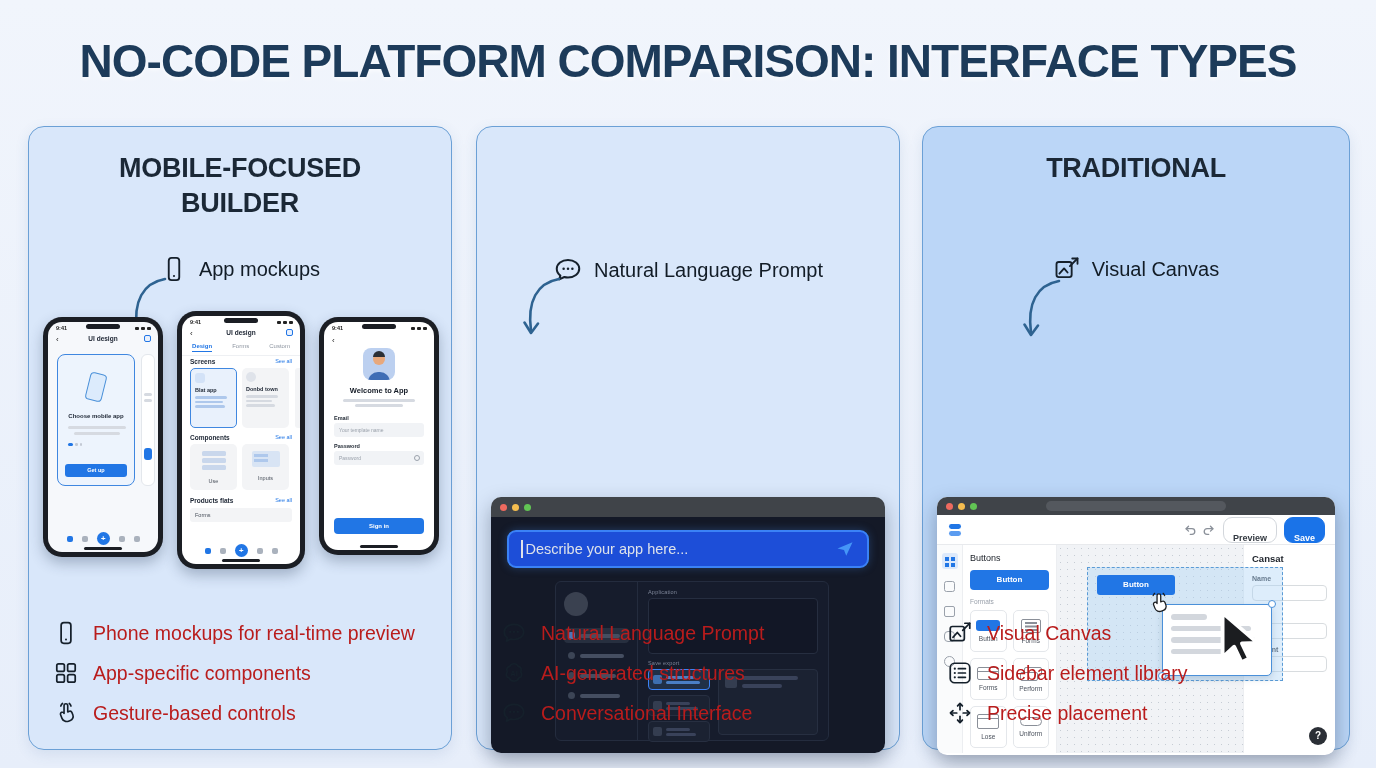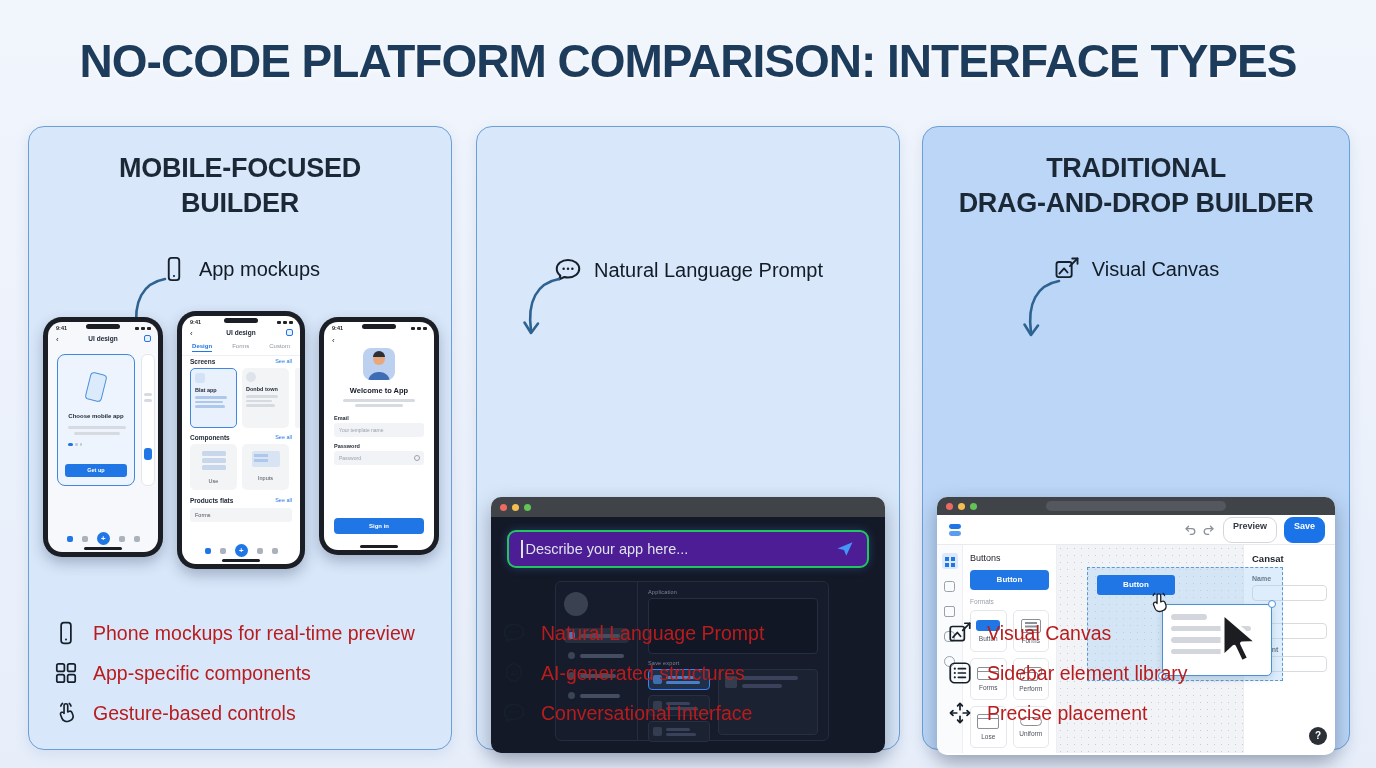--- a/index.html
+++ b/index.html
@@ -64,21 +64,21 @@
   
   .osx-window { position:absolute; left:14px; top:186px; border-radius:10px; overflow:hidden;
                 box-shadow:0 8px 20px rgba(20,35,60,.35); }
   .titlebar { height:20px; background:#404449; display:flex; align-items:center; padding:0 9px; gap:5px; position:relative; }
   .tl { width:7px; height:7px; border-radius:50%; }
   .tl.r { background:#ee6a5f; } .tl.y { background:#f5bd4f; } .tl.g { background:#61c454; }
   .tb-pill { position:absolute; left:50%; transform:translateX(-50%); width:180px; height:10px; background:#54585e; border-radius:5px; }
   #p2-window { width:394px; height:256px; }
   .dark-body { position:relative; width:100%; height:236px; background:#141927; }
   .prompt-box { position:absolute; left:16px; right:16px; top:13px; height:38px;
-                border:2px solid #22c55e; border-radius:9px; background:#4c1d95;
+                border:2px solid #3b82f6; border-radius:9px; background:#1d4ed8;
                 display:flex; align-items:center; padding:0 12px; box-shadow:0 0 8px rgba(63,127,214,.35); }
   .prompt-caret { width:1.5px; height:18px; background:#dfe3ea; margin-right:3px; }
   .prompt-text { font-size:14.5px; color:#dde2ea; flex:1; }
   .mock-app { position:absolute; left:64px; top:64px; width:274px; height:160px;
               background:#161c2c; border:1px solid #242c3e; border-radius:6px; display:flex; }
   .mock-side { width:84px; border-right:1px solid #242c3e; padding:10px 8px; }
   .mock-avatar { width:24px; height:24px; border-radius:50%; background:#3a4150; margin-bottom:12px; }
   .mrow { display:flex; align-items:center; gap:5px; height:15px; margin-bottom:5px; border-radius:4px; padding:0 4px; }
   .mrow.sel { background:#272f3f; }
   .mrow .mi { width:7px; height:7px; border-radius:2px; background:#3c4556; }
@@ -95,21 +95,21 @@
   .m-card .sq { width:9px; height:9px; background:#343d50; border-radius:2px; }
   .m-card.sel .sq { background:#3d6fb0; }
   .m-card .bars i { display:block; height:3px; border-radius:2px; background:#39425a; margin:2px 0; }
   .m-card.sel .bars i { background:#4a7fc6; }
   .m-bigcard { width:100px; height:66px; background:#1b2232; border:1px solid #272f41; border-radius:4px; padding:6px; }
 
   
   #p3-window { width:398px; height:258px; background:#fff; }
   .toolbar { height:30px; background:#fff; border-bottom:1px solid #e8eaed; display:flex; align-items:center; padding:0 10px; gap:7px; }
   .toolbar .spacer { flex:1; }
-  .tb-btn { height:26px; padding:0 9px; font-size:9px; line-height:17px; border-radius:9px; font-weight:700; }
+  .tb-btn { height:26px; padding:12px 9px; font-size:9px; line-height:17px; border-radius:9px; font-weight:700; }
   .tb-btn.ghost { border:1px solid #d3d7dc; color:#343a42; background:#fff; }
   .tb-btn.primary { background:#1a73e8; color:#fff; border:1px solid #1a73e8; }
   .b-body { display:flex; height:208px; position:relative; }
   .rail { width:26px; background:#fafbfc; border-right:1px solid #eceef1; padding-top:8px; }
   .rail-item { width:16px; height:16px; margin:0 auto 9px; border-radius:3px; display:flex; align-items:center; justify-content:center; }
   .rail-item.active { background:#dce9fb; }
   .rail-grid { width:4px; height:4px; background:#2176e5; box-shadow:6px 0 #2176e5,0 6px #2176e5,6px 6px #2176e5; margin:-5px 0 0 -5px; }
   .rail-sq { width:11px; height:11px; border:1.2px solid #9aa1ab; border-radius:2.5px; }
   .lib { width:94px; background:#fff; border-right:1px solid #eceef1; padding:8px 7px; overflow:hidden; }
   .lib-header { font-size:9px; font-weight:400; color:#21262e; margin-bottom:7px; }
@@ -451,21 +451,20 @@
           <circle cx="15.5" cy="11" r="1" fill="#15202b" stroke="none"></circle>
       </svg>
       <span class="f-label">Conversational Interface</span>
     </div>
   </div>
 </section>
 
 <section class="panel" id="panel3">
   <div class="panel-title">
     <div>TRADITIONAL</div>
-    <div>DRAG-AND-DROP BUILDER</div>
   </div>
 
   <div class="callout">
     <svg class="co-icon" width="28" height="28" viewBox="0 0 24 24" fill="none" stroke="#15202b" stroke-width="1.6" stroke-linecap="round" stroke-linejoin="round">
       <rect x="3" y="6" width="13" height="13" rx="2"></rect>
         <path d="M5.5 16 l4-4.5 3 3.5"></path>
         <path d="M14.5 9.5 L21 3"></path>
         <path d="M16.5 3 H21 V7.5"></path>
     </svg>
     <span>Visual Canvas</span>

